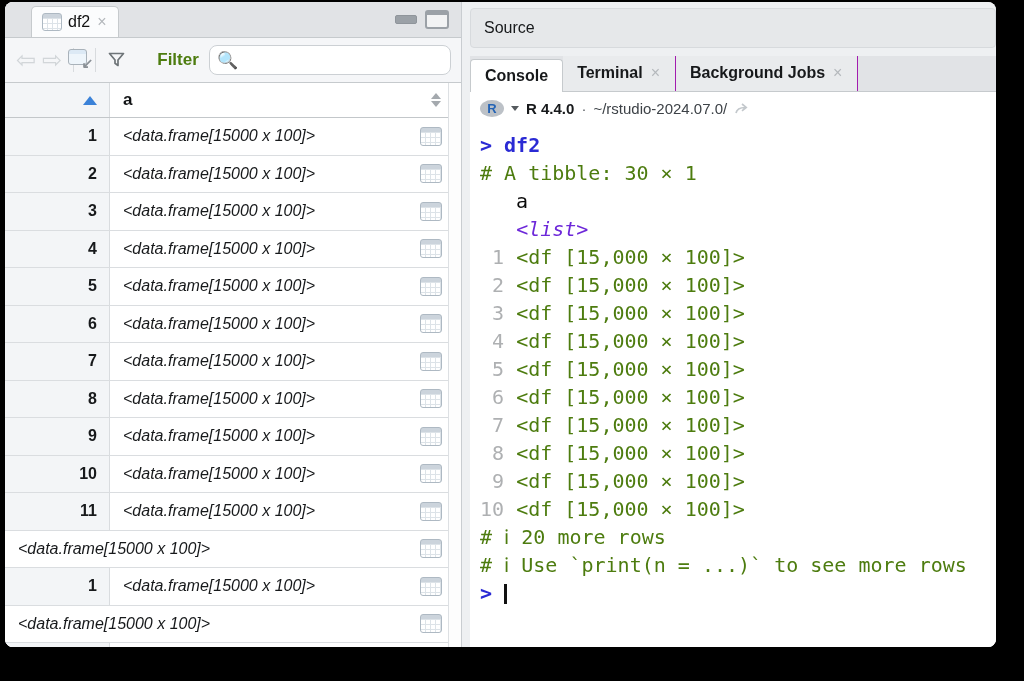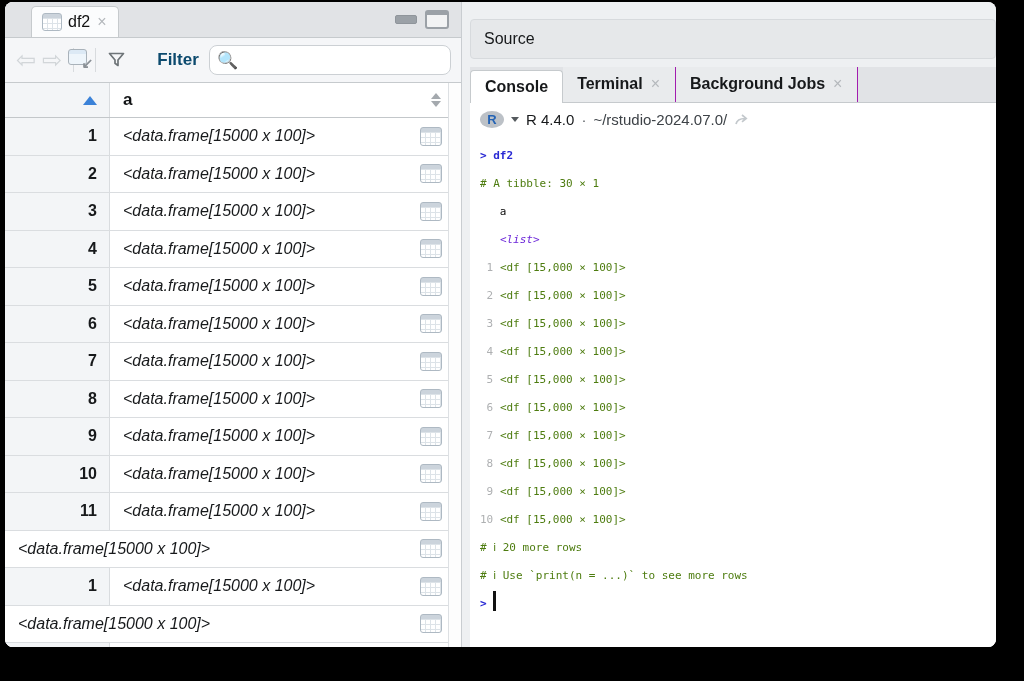--- a/index.html
+++ b/index.html
@@ -32,21 +32,21 @@
       #fff; }
   .toolbar { height:45px; background:#f5f6f8; border-bottom:1px solid #c6cacd;
              display:flex; align-items:center; padding:0 8px; flex:none; }
   .nav-arrow { font-size:24px; color:#d2d6d9; line-height:1; padding:0 3px; }
   .tb-sep { width:1px; height:24px; background:#d8dbde; margin:0 8px; }
   .popout { position:relative; width:26px; height:22px; }
   .popout .pw { position:absolute; right:0; top:0; width:19px; height:16px; border:1px solid #a9b2ba;
                 border-radius:3px; background:linear-gradient(#dce9f5 0 4px, #eef5fb 4px); }
   .popout .pa { position:absolute; left:0; bottom:0; color:#8a9096; font-size:14px; font-weight:bold; }
   .filter-group { display:flex; align-items:center; gap:6px; margin:0 10px 0 4px; }
-  .filter-label { font-size:17px; font-weight:600; color:#0c4a6e;margin-left:24px; }
+  .filter-label { font-size:17px; font-weight:600; color:#4d7c0f;margin-left:24px; }
   .searchbox { flex:1; height:30px; border:1px solid #ccd0d4; border-radius:8px; background:#fff;
                display:flex; align-items:center; padding:0 8px; margin-right:2px; }
   .searchbox input { border:none; outline:none; flex:1; font-size:15px; background:transparent; }
   .search-glyph { color:#9aa0a6; font-size:17px; margin-right:4px; }
   
   #grid { flex:1; display:flex; overflow:hidden; }
   #grid-main { flex:1; display:flex; flex-direction:column; overflow:hidden; }
   .grid-header { height:35px; display:flex; border-bottom:1px solid #c3c7ca; flex:none; background:#fff; }
   .rownum-col { width:105px; background:#f3f5f7; border-right:1px solid #d9dcdf; flex:none;
                 display:flex; align-items:center; justify-content:flex-end; padding-right:12px; }
@@ -59,42 +59,42 @@
   .updown .d { width:0;height:0;border-left:5px solid transparent;border-right:5px solid transparent;border-top:6px solid #a4a9ae; }
   .grid-row { height:37.5px; display:flex; border-bottom:1px solid #dadde0; flex:none; background:#fff; }
   .grid-row .rownum-col { font-size:16px; font-weight:700; color:#17191b; }
   .cell { flex:1; display:flex; align-items:center; padding-left:13px; font-size:16px;
           font-style:italic; color:#17191b; }
   .cell .sheet-icon { margin-left:auto; margin-right:6px; flex:none; }
   #vscroll { width:13px; background:#fdfdfd; border-left:1px solid #dde0e3; flex:none; }
   
   #right-pane { flex:1; background:#eef0f2; display:flex; flex-direction:column; padding:6px 0 0 8px; }
   #source-bar { height:40px; background:#e6e8ea; border:1px solid #d7dadd; border-radius:4px;
-                display:flex; align-items:center; padding-left:13px; font-size:16px; color:#17191b; flex:none;margin-top:11px; }
+                display:flex; align-items:center; padding-left:13px; font-size:16px; color:#17191b; flex:none; }
   #console-pane { flex:1; margin-top:8px; display:flex; flex-direction:column; overflow:hidden; }
   .ctabs { background:#e1e3e6; display:flex; align-items:flex-end; height:36px; flex:none;
            border-bottom:1px solid #c6cacd; }
   .ctab { display:flex; align-items:center; gap:7px; padding:7px 14px 8px 14px; font-size:16px;
           font-weight:700; color:#17191b; background:#e9ebed; border-right:1px solid #a21caf; height:36px; }
   .ctab.active { background:#ffffff; border:1px solid #c6cacd; border-bottom:none;
                  border-radius:4px 4px 0 0; margin-bottom:-1px; height:33px; }
   .ctab .tab-close { font-weight:400; }
   .console-toolbar { height:32px; background:#fff; display:flex; align-items:center; gap:7px;
                      padding-left:10px; flex:none; font-size:15px; }
   .rlogo { width:24px; height:17px; background:#bcc1c7; border-radius:50%;
            display:flex; align-items:center; justify-content:center; }
   .rlogo span { color:#2363b5; font-weight:700; font-size:13px; }
   .caret-down { width:0;height:0;border-left:4px solid transparent;border-right:4px solid transparent;
                 border-top:5px solid #555a5e; }
-  .rver { font-weight:400; color:#17191b; }
+  .rver { font-weight:700; color:#17191b; }
   .dot-sep { color:#5c6166; }
   .wd { color:#3d4247; }
   
   #console-out { flex:1; background:#fff; padding:7px 0 0 10px; overflow:hidden;
-                 font-family:"DejaVu Sans Mono", monospace; font-size:11px; line-height:28px;
+                 font-family:"DejaVu Sans Mono", monospace; font-size:20px; line-height:28px;
                  white-space:pre; }
   .seg-in { color:var(--prompt-blue,#2a2ad4); font-weight:600; }
   .seg-cm { color:#4d7c0f; }
   .seg-hd { color:#0a0a0a; }
   .seg-it { color:#6d28d9; font-style:italic; }
   .seg-rn { color:#aeb0b2; }
   .cursor { display:inline-block; width:3px; height:20px; background:#111; vertical-align:-4px; }
 </style>
 </head>
 <body>

